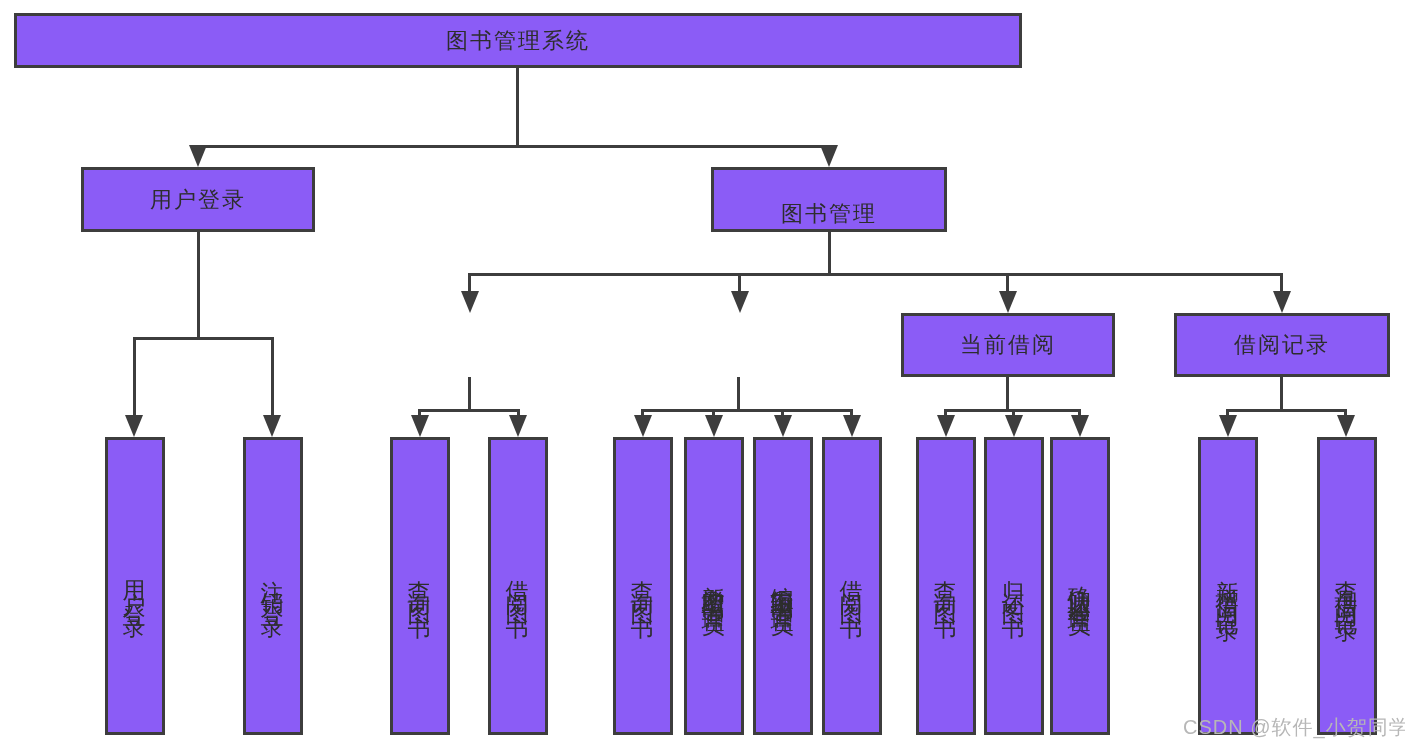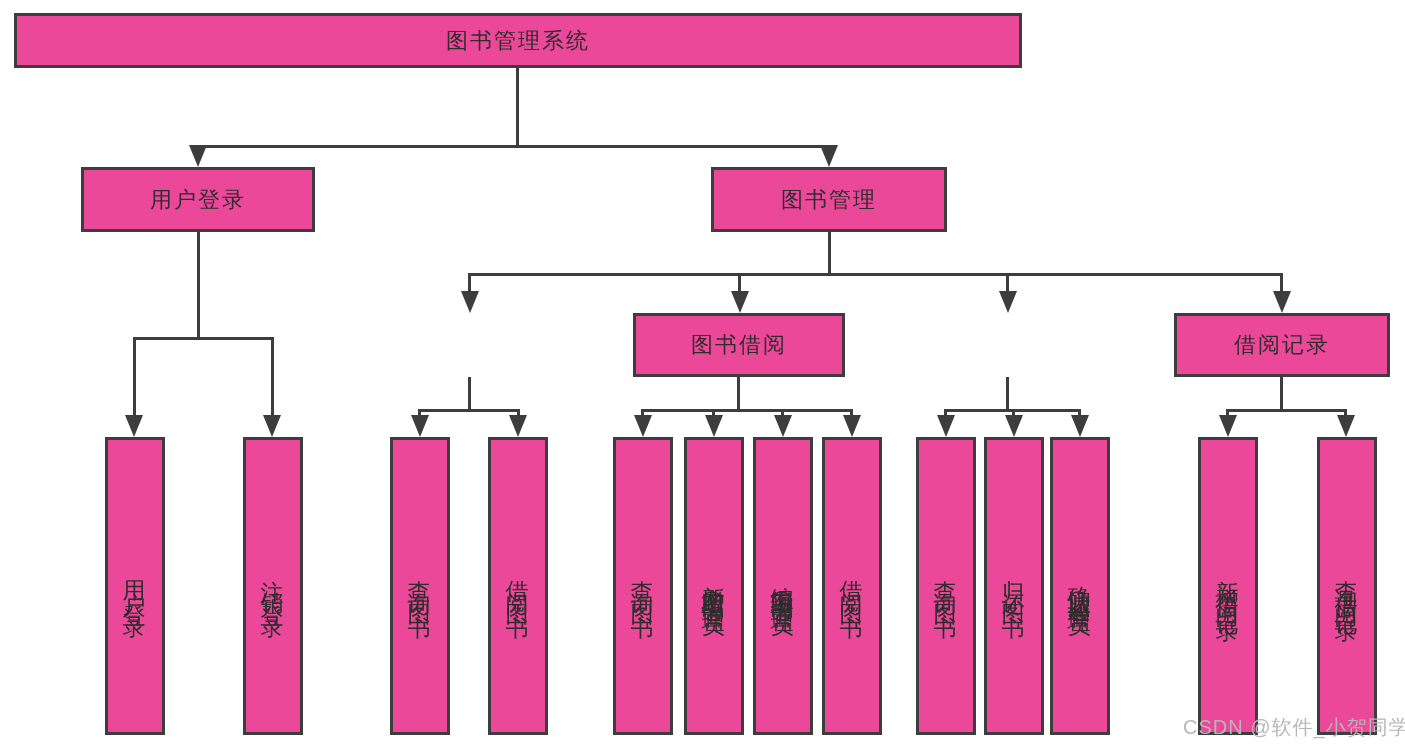--- a/index.html
+++ b/index.html
@@ -14,21 +14,21 @@
     width:1405px;height:747px;
     background:var(--bg);
     font-family:"Liberation Sans","DejaVu Sans",sans-serif;
     color:var(--text);
     overflow:hidden;
   }
   .box{
     position:absolute;
     box-sizing:border-box;
     border:3px solid var(--line);
-    background:#ec4899;
+    background:#8b5cf6;
     display:flex;align-items:center;justify-content:center;
     font-size:22px;
     color:var(--text);
     letter-spacing:2px;
     white-space:nowrap;
   }
   .box.vert{
     writing-mode:vertical-rl;
     text-orientation:mixed;
     font-size:23px;
@@ -65,21 +65,21 @@
   </div>
 
   <div class="vl" style="left:516px;top:68px;height:77px;"></div>
   <div class="hl" style="left:196px;top:145px;width:635px;"></div>
   <div class="ar" style="left:189px;top:145px;"></div>
   <div class="ar" style="left:820px;top:145px;"></div>
 
   <div class="box" style="left:81px;top:167px;width:234px;height:65px;">
     <span>用户登录</span>
   </div>
-  <div class="box" style="left:711px;top:167px;width:236px;height:65px;">
+  <div class="box" style="left:711px;top:167px;width:236px;height:65px;align-items:flex-end;">
     <span>图书管理</span>
   </div>
 
   <div class="vl" style="left:197px;top:232px;height:105px;"></div>
   <div class="hl" style="left:133px;top:337px;width:141px;"></div>
   <div class="vl" style="left:133px;top:337px;height:80px;"></div>
   <div class="vl" style="left:271px;top:337px;height:80px;"></div>
   <div class="ar" style="left:125px;top:415px;"></div>
   <div class="ar" style="left:263px;top:415px;"></div>
 
@@ -87,22 +87,22 @@
   <div class="hl" style="left:468px;top:273px;width:815px;"></div>
   <div class="vl" style="left:468px;top:273px;height:20px;"></div>
   <div class="vl" style="left:738px;top:273px;height:20px;"></div>
   <div class="vl" style="left:1006px;top:273px;height:20px;"></div>
   <div class="vl" style="left:1280px;top:273px;height:20px;"></div>
   <div class="ar" style="left:461px;top:291px;"></div>
   <div class="ar" style="left:731px;top:291px;"></div>
   <div class="ar" style="left:999px;top:291px;"></div>
   <div class="ar" style="left:1273px;top:291px;"></div>
 
-  <div class="box" style="left:633px;top:313px;width:212px;height:64px;">
-    <span>图书借阅</span>
+  <div class="box" style="left:901px;top:313px;width:214px;height:64px;">
+    <span>当前借阅</span>
   </div>
   <div class="box" style="left:1174px;top:313px;width:216px;height:64px;">
     <span>借阅记录</span>
   </div>
 
   <div class="vl" style="left:468px;top:377px;height:32px;"></div>
   <div class="hl" style="left:418px;top:409px;width:102px;"></div>
   <div class="vl" style="left:418px;top:409px;height:8px;"></div>
   <div class="vl" style="left:517px;top:409px;height:8px;"></div>
   <div class="ar" style="left:411px;top:415px;"></div>

